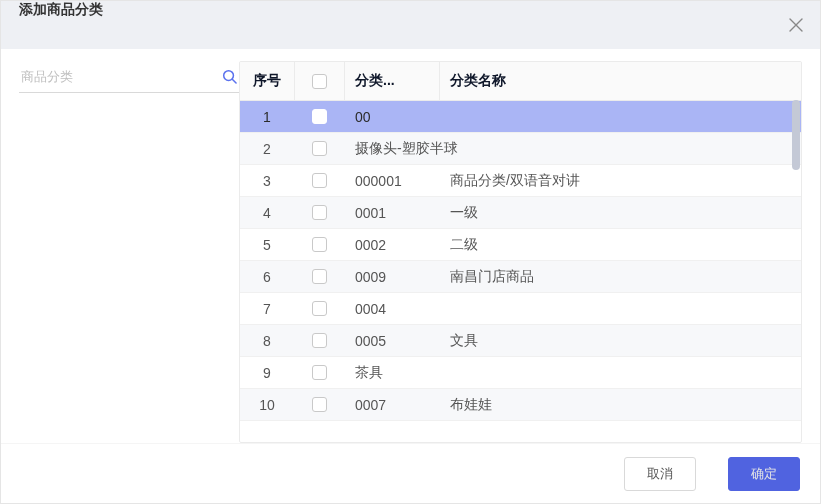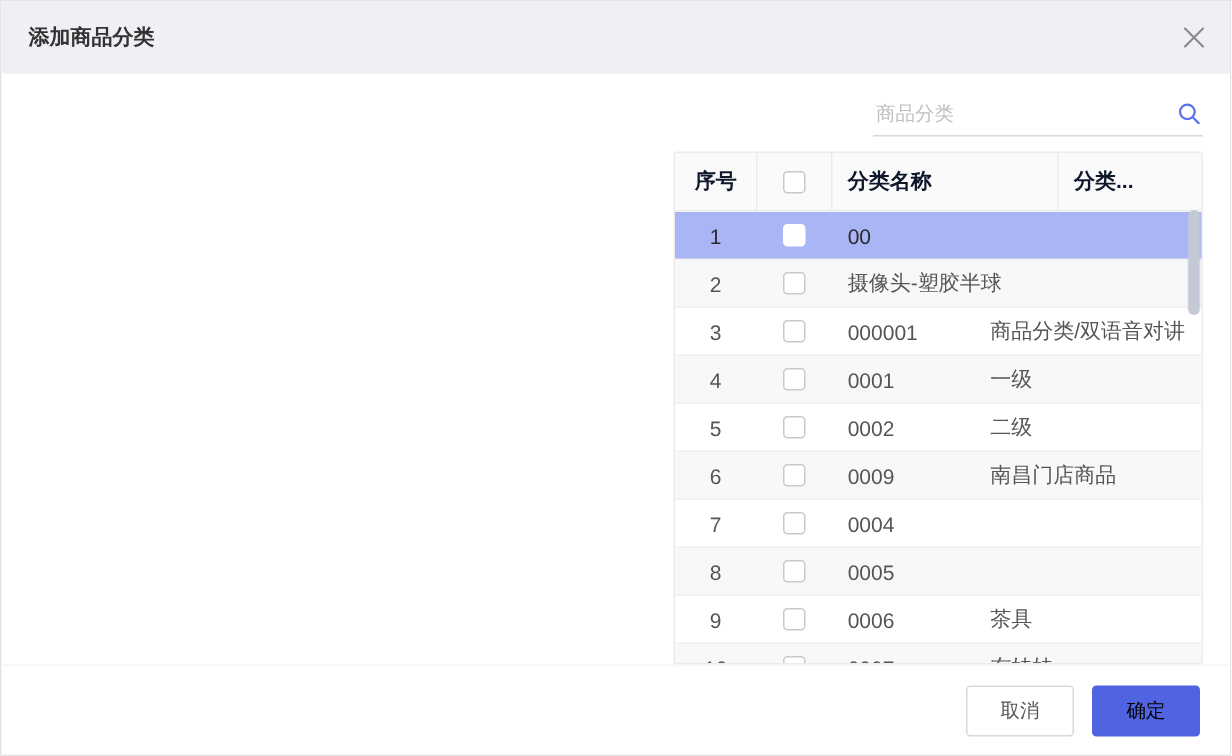--- a/index.html
+++ b/index.html
@@ -12,37 +12,36 @@
     background: #fff;
   }
   .dialog {
     width: 821px; height: 504px;
     display: flex; flex-direction: column;
     border: 1px solid #e5e5e5;
   }
   .dialog-header {
     flex: 0 0 48px;
     background: #eef0f4;
-    display: flex; align-items: center;
+    display: flex; 
     padding: 0 18px;
     position: relative;
   }
   .dialog-title { font-weight: 600; color: #333; }
   .dialog-close {
     position: absolute; right: 14px; top: 50%; transform: translateY(-50%);
     width: 20px; height: 20px; cursor: pointer;
     display: flex; align-items: center; justify-content: center;
     color: #888;
   }
   .dialog-body {
     flex: 1 1 auto;
     padding: 12px 18px 0 18px;
-    display: flex; flex-direction: column;
+    display: flex; flex-direction: row;
     overflow: hidden;
-    align-items: flex-end;
   }
   .search-wrap {
     width: 220px; height: 32px;
     border-bottom: 1px solid #d9d9d9;
     display: flex; align-items: center;
     margin-bottom: 10px;
   }
   .search-input {
     flex: 1; border: none; outline: none;
     font-size: 13px; color: #333;
@@ -133,26 +132,26 @@
     border-top: 1px solid #f5f5f5;
   }
   .btn {
     min-width: 72px; height: 34px;
     padding: 0 18px;
     border-radius: 3px;
     font-size: 13px;
     cursor: pointer;
     display: inline-flex; align-items: center; justify-content: center;
     border: 1px solid #d9d9d9;
-    background: #fff; color: #555;
+    background: #fff; color: #555; margin-left: 20px;
   }
   .btn.primary {
     background: #5063e0;
     border-color: #5063e0;
-    color: #000000;
+    color: #e5e5e5;
   }
   
   .tbody::-webkit-scrollbar { width: 0px; }
 </style>
 </head>
 <body>
 
 <div class="dialog">
 
   <div class="dialog-header">
@@ -175,22 +174,22 @@
         </svg>
       </span>
     </div>
 
     <div class="table-container">
       <div class="thead">
         <div class="cell col-idx">序号</div>
         <div class="cell col-chk">
           <span class="chk"></span>
         </div>
+        <div class="cell col-code">分类...</div>
         <div class="cell col-name">分类名称</div>
-        <div class="cell col-code">分类...</div>
       </div>
       <div class="tbody" id="tbody">
           <div class="trow selected">
             <div class="cell col-idx">1</div>
             <div class="cell col-chk">
               <span class="chk"></span>
             </div>
             <div class="cell col-code">00</div>
           </div>
           <div class="trow alt">
@@ -238,27 +237,27 @@
               <span class="chk"></span>
             </div>
             <div class="cell col-code">0004</div>
           </div>
           <div class="trow alt">
             <div class="cell col-idx">8</div>
             <div class="cell col-chk">
               <span class="chk"></span>
             </div>
             <div class="cell col-code">0005</div>
+            <div class="cell col-name">文具</div>
           </div>
           <div class="trow">
             <div class="cell col-idx">9</div>
             <div class="cell col-chk">
               <span class="chk"></span>
             </div>
-            <div class="cell col-code">0006</div>
             <div class="cell col-name">茶具</div>
           </div>
           <div class="trow alt">
             <div class="cell col-idx">10</div>
             <div class="cell col-chk">
               <span class="chk"></span>
             </div>
             <div class="cell col-code">0007</div>
             <div class="cell col-name">布娃娃</div>
           </div>

